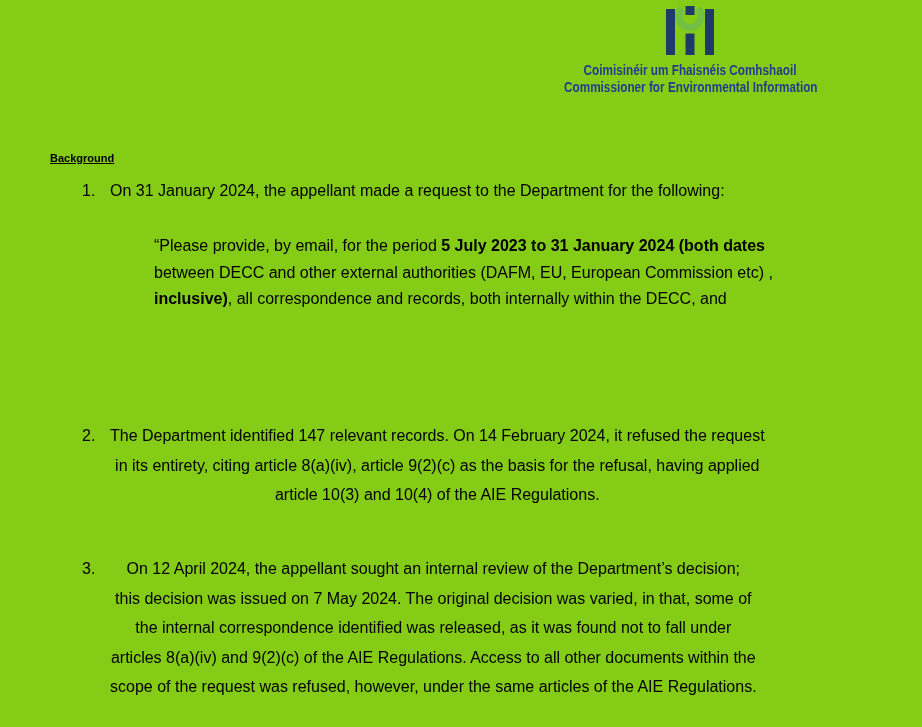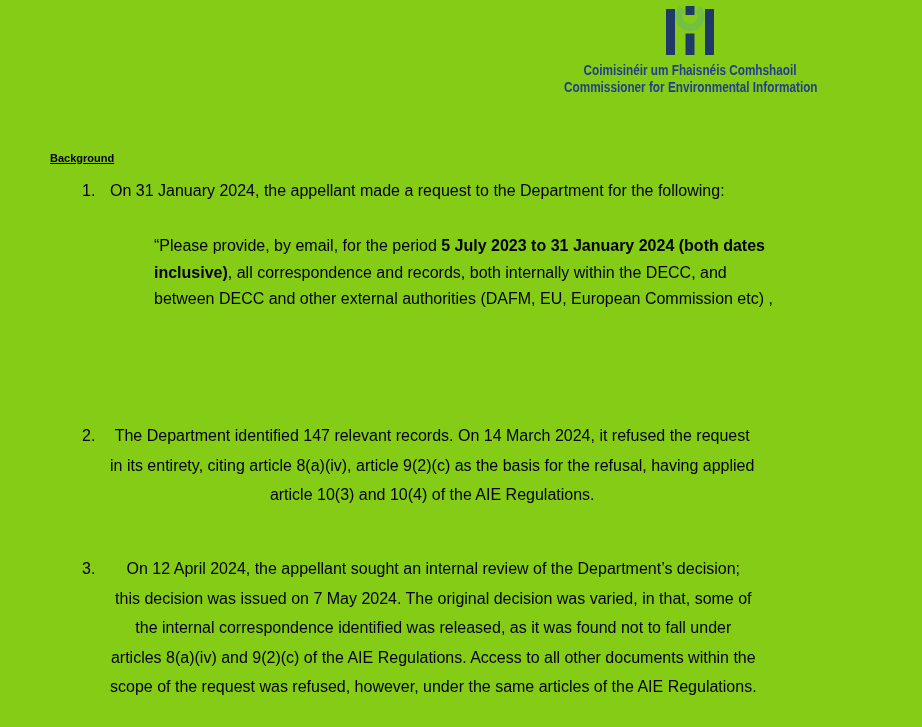--- a/index.html
+++ b/index.html
@@ -69,27 +69,27 @@
 
   <h1 class="heading">Background</h1>
 
   <div class="list-item item-1">
     <span class="num">1.</span>
     <div class="item-text">On 31 January 2024, the appellant made a request to the Department for the following:</div>
   </div>
 
   <div class="quote">
     <div class="q-line"><span>“Please provide, by email, for the period </span><span class="b">5 July 2023 to 31 January 2024 (both dates</span></div>
+    <div class="q-line"><span>between DECC and other external authorities (DAFM, EU, European Commission etc) ,</span></div>
     <div class="q-line"><span class="b">inclusive)</span><span>, all correspondence and records, both internally within the DECC, and</span></div>
-    <div class="q-line"><span>between DECC and other external authorities (DAFM, EU, European Commission etc) ,</span></div>
   </div>
 
   <div class="list-item item-2">
     <span class="num">2.</span>
-    <div class="item-text">The Department identified 147 relevant records. On 14 March 2024, it refused the request
+    <div class="item-text">The Department identified 147 relevant records. On 14 February 2024, it refused the request
 in its entirety, citing article 8(a)(iv), article 9(2)(c) as the basis for the refusal, having applied
 article 10(3) and 10(4) of the AIE Regulations.</div>
   </div>
 
   <div class="list-item item-3">
     <span class="num">3.</span>
     <div class="item-text">On 12 April 2024, the appellant sought an internal review of the Department’s decision;
 this decision was issued on 7 May 2024. The original decision was varied, in that, some of
 the internal correspondence identified was released, as it was found not to fall under
 articles 8(a)(iv) and 9(2)(c) of the AIE Regulations. Access to all other documents within the

